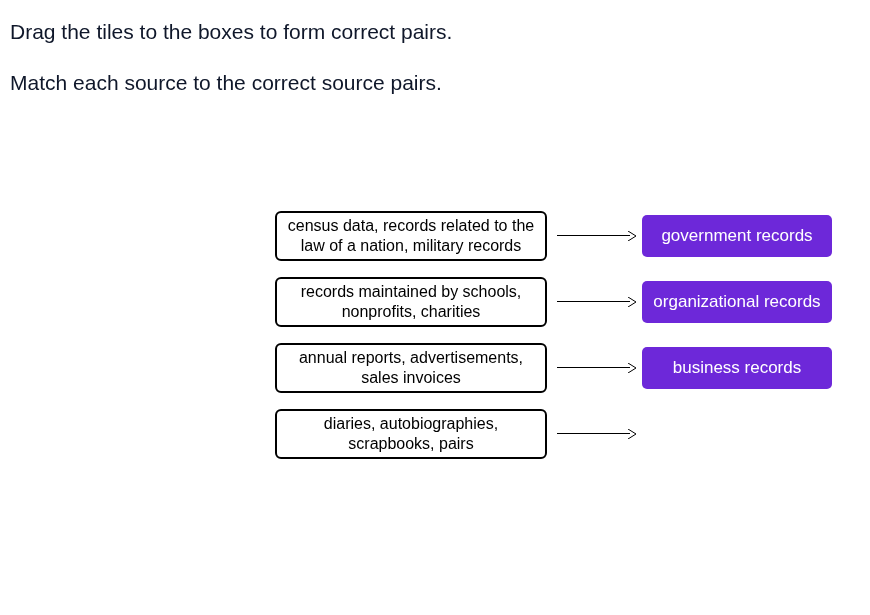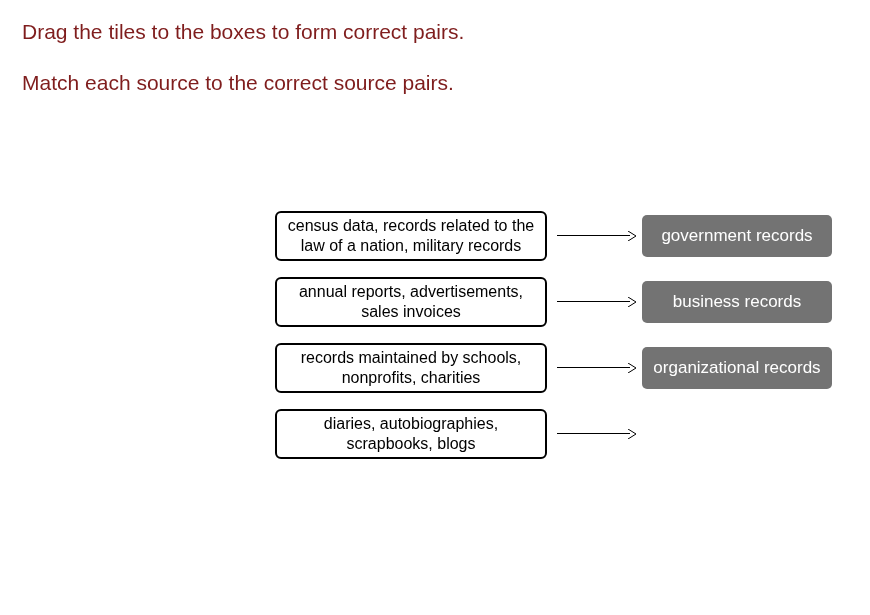--- a/index.html
+++ b/index.html
@@ -11,24 +11,23 @@
       font-family: -apple-system, BlinkMacSystemFont, "Helvetica Neue", Arial, sans-serif;
       width: 870px;
       height: 615px;
       background: #ffffff;
       padding: 18px 10px;
       color: #000;
     }
     .instruction {
       font-size: 21px;
       font-weight: 400;
-      color: #7f1d1d;
+      color: #0f172a;
       margin-bottom: 24px;
       line-height: 1.3;
-      margin-left: 12px;
     }
     .pairs-container {
       margin-top: 114px;
       padding-left: 265px;
     }
     .pair-row {
       display: flex;
       align-items: center;
       margin-bottom: 16px;
     }
@@ -60,21 +59,21 @@
     }
     .arrow-head {
       font-size: 14px;
       margin-left: -2px;
       margin-right: 4px;
       color: #000;
     }
     .target-box {
       width: 190px;
       height: 42px;
-      background: #737373;
+      background: #6d28d9;
       border-radius: 5px;
       color: #fff;
       display: flex;
       align-items: center;
       justify-content: center;
       font-size: 17px;
       font-weight: 400;
     }
   </style>
 </head>
@@ -90,43 +89,43 @@
     <div class="arrow-container">
       <div class="arrow-line"></div>
       <svg class="arrow-head" width="10" height="10" viewBox="0 0 10 10">
           <path d="M0 0 L8 5 L0 10" fill="none" stroke="#000" stroke-width="1"></path>
         </svg>
     </div>
     <div class="target-box">government records</div>
   </div>
 
   <div class="pair-row">
+    <div class="source-box">records maintained by schools, nonprofits, charities</div>
+    <div class="arrow-container">
+      <div class="arrow-line"></div>
+      <svg class="arrow-head" width="10" height="10" viewBox="0 0 10 10">
+          <path d="M0 0 L8 5 L0 10" fill="none" stroke="#000" stroke-width="1"></path>
+        </svg>
+    </div>
+    <div class="target-box">organizational records</div>
+  </div>
+
+  <div class="pair-row">
     <div class="source-box">annual reports, advertisements, sales invoices</div>
     <div class="arrow-container">
       <div class="arrow-line"></div>
       <svg class="arrow-head" width="10" height="10" viewBox="0 0 10 10">
           <path d="M0 0 L8 5 L0 10" fill="none" stroke="#000" stroke-width="1"></path>
         </svg>
     </div>
     <div class="target-box">business records</div>
   </div>
 
   <div class="pair-row">
-    <div class="source-box">records maintained by schools, nonprofits, charities</div>
-    <div class="arrow-container">
-      <div class="arrow-line"></div>
-      <svg class="arrow-head" width="10" height="10" viewBox="0 0 10 10">
-          <path d="M0 0 L8 5 L0 10" fill="none" stroke="#000" stroke-width="1"></path>
-        </svg>
-    </div>
-    <div class="target-box">organizational records</div>
-  </div>
-
-  <div class="pair-row">
-    <div class="source-box">diaries, autobiographies, scrapbooks, blogs</div>
+    <div class="source-box">diaries, autobiographies, scrapbooks, pairs</div>
     <div class="arrow-container">
       <div class="arrow-line"></div>
       <svg class="arrow-head" width="10" height="10" viewBox="0 0 10 10">
           <path d="M0 0 L8 5 L0 10" fill="none" stroke="#000" stroke-width="1"></path>
         </svg>
     </div>
   </div>
 
 </div>
 

